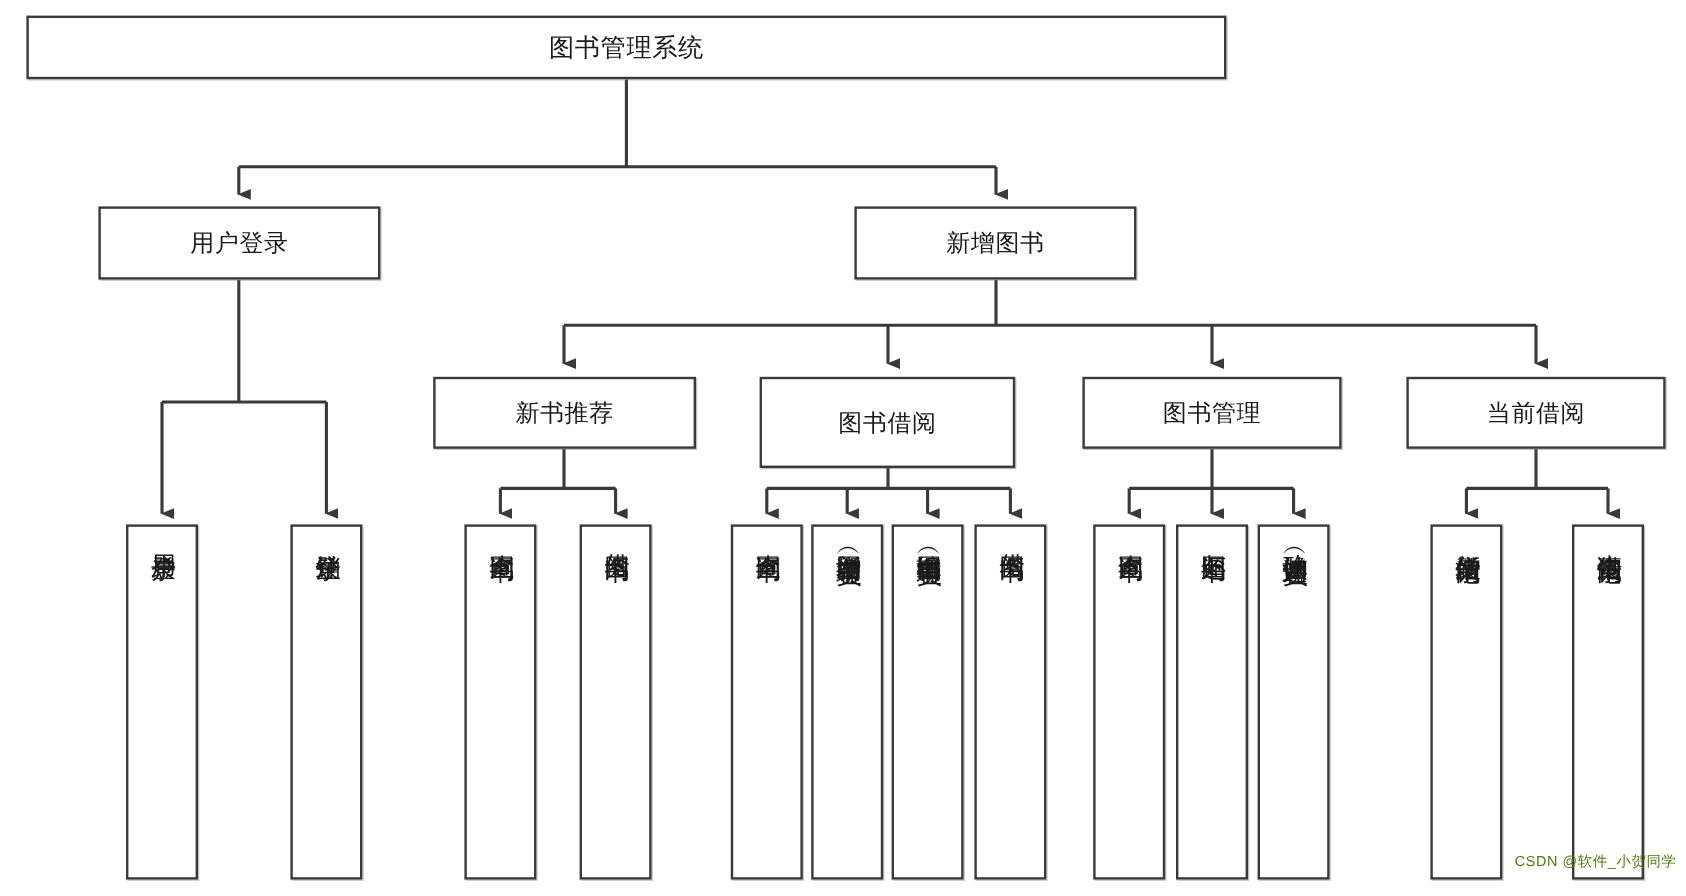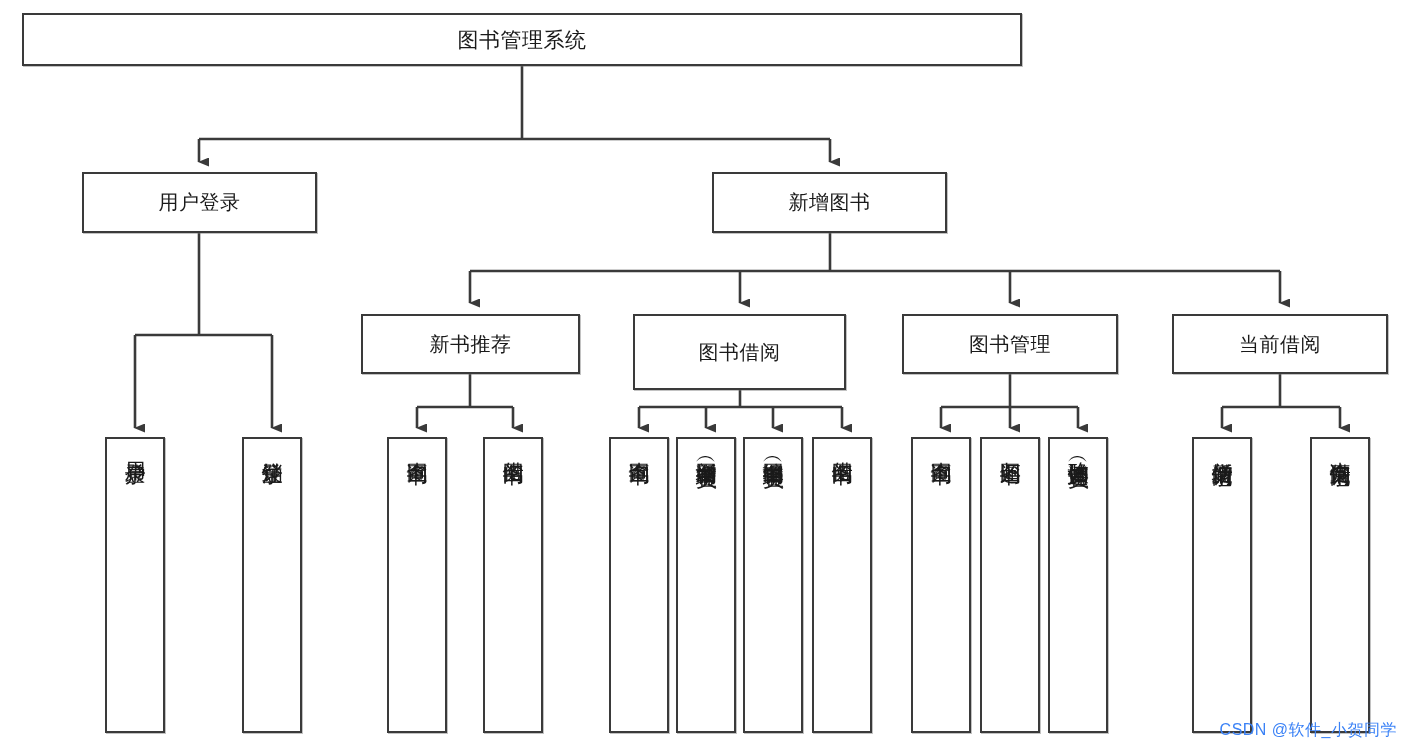--- a/index.html
+++ b/index.html
@@ -56,23 +56,23 @@
     line-height: 1.08;
     letter-spacing: 1px;
     white-space: nowrap;
   }
   .leaf-center .label {
     margin-top: 0;
   }
   .watermark {
     position: absolute;
     right: 8px;
-    bottom: 6px;
-    font-size: 16px;
-    color: #3b82f6;
+    bottom: 20px;
+    font-size: 12px;
+    color: #4d7c0f;
     letter-spacing: 0.5px;
     white-space: nowrap;
   }
 </style>
 </head>
 <body>
 
 <div id="canvas">
 
   <svg class="wires" viewBox="0 0 1405 747">

